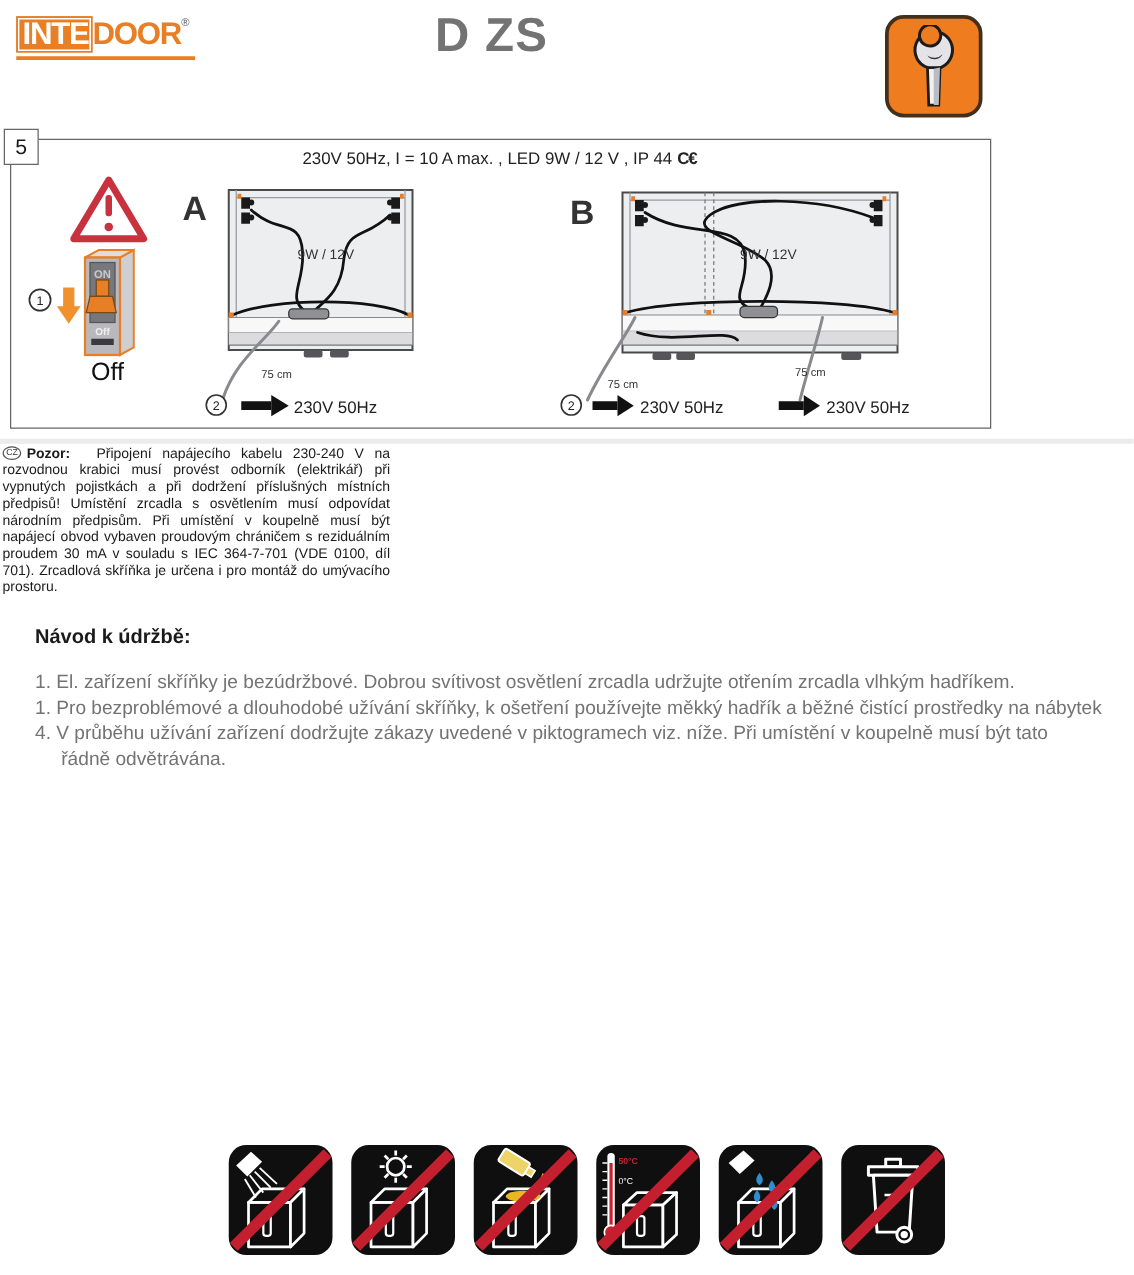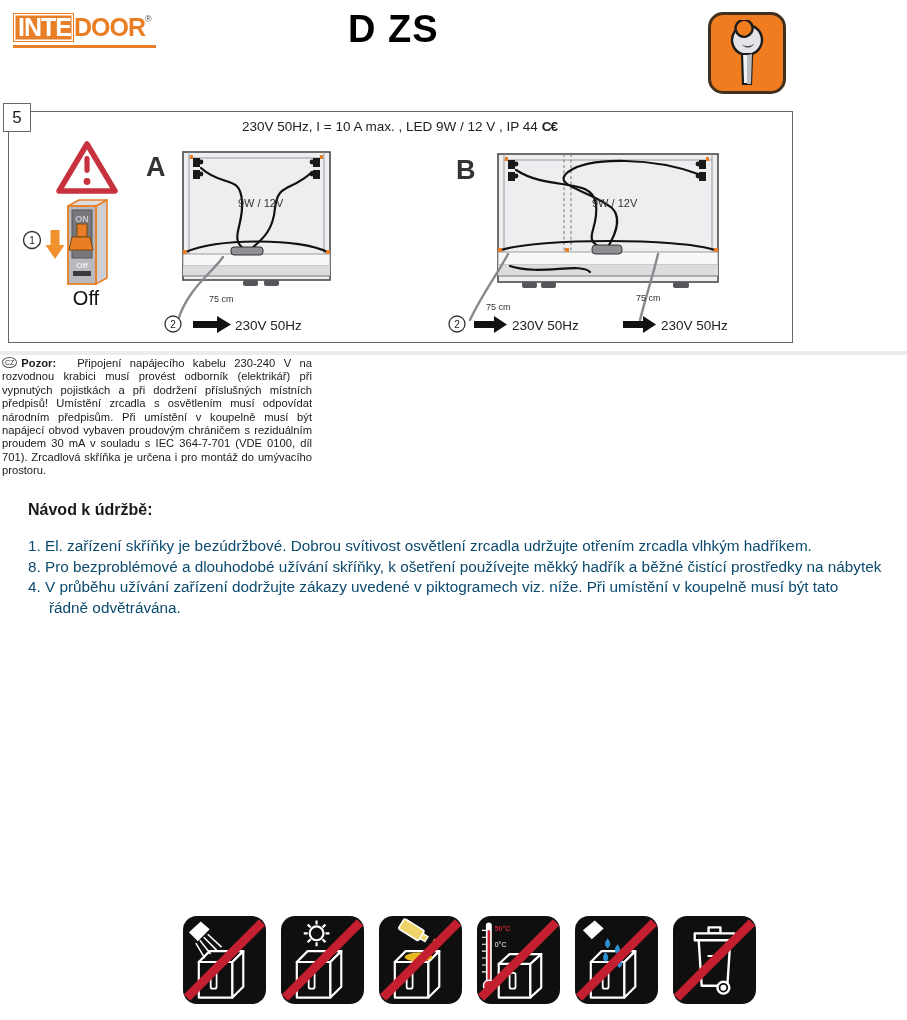--- a/index.html
+++ b/index.html
@@ -7,21 +7,21 @@
        font-family:"Liberation Sans", sans-serif;color:#1a1a1a;}
   .abs{position:absolute;}
 
   
   .logo{left:13px;top:13px;border-bottom:3px solid #e87f26;padding:0 4px 3px 0;}
   .logo-inte{display:inline-block;background:#e87f26;color:#fff;font-weight:bold;font-size:25px;
              letter-spacing:-1px;padding:1px 2px 1px 4px;box-shadow:inset 0 0 0 1.5px #fff;
              border:1.5px solid #e87f26;line-height:1;}
   .logo-door{color:#e87f26;font-weight:bold;font-size:25px;letter-spacing:-1px;line-height:1;}
   .logo-reg{font-size:9px;color:#555;vertical-align:14px;}
-  .title{left:348px;top:8px;font-size:38px;font-weight:bold;color:#000000;letter-spacing:1px;}
+  .title{left:348px;top:8px;font-size:38px;font-weight:bold;color:#737373;letter-spacing:1px;}
   .tool-badge{left:708px;top:12px;width:72px;height:76px;background:#ef7c1e;border:3px solid #42301d;
               border-radius:15px;display:flex;align-items:center;justify-content:center;}
 
   
   .panel{left:8px;top:111px;width:783px;height:230px;border:1.5px solid #666;background:#fff;}
   .step-box{left:3px;top:103px;width:26px;height:27px;border:1.5px solid #666;background:#fff;
             display:flex;align-items:center;justify-content:center;font-size:17px;z-index:2;}
   .spec{left:8px;top:119px;width:783px;text-align:center;font-size:13.5px;color:#222;}
   .spec .ce{font-weight:bold;letter-spacing:-1px;margin-left:4px;}
   .off-caption{left:56px;top:287px;width:60px;text-align:center;font-size:20px;color:#111;}
@@ -29,21 +29,21 @@
   .sep-band{left:0;top:351px;width:907px;height:4px;background:#ececec;}
 
   
   .pozor{left:2px;top:357px;width:310px;font-size:11.2px;line-height:13.4px;text-align:justify;color:#1a1a1a;}
   .cz-badge{display:inline-block;border:1px solid #555;border-radius:50%;font-size:7px;line-height:9px;
             padding:0 2px;vertical-align:2px;margin-right:4px;color:#333;}
   .pozor b{margin-right:21px;}
 
   
   .mt-heading{left:28px;top:501px;font-size:16px;font-weight:bold;}
-  .mt-list{left:28px;top:536px;width:879px;font-size:15.3px;line-height:20.5px;color:#0c4a6e;}
+  .mt-list{left:28px;top:536px;width:879px;font-size:15.3px;line-height:20.5px;color:#737373;}
   .mt-item{white-space:pre;padding-left:21px;text-indent:-21px;}
 
   
   .pictos{left:183px;top:916px;display:flex;gap:15px;}
   .picto{width:83px;height:88px;background:#0f0f0f;border-radius:14px;overflow:hidden;}
 
   svg text{font-family:"Liberation Sans", sans-serif;}
 </style>
 </head>
 <body>
@@ -197,21 +197,21 @@
   <text x="221" y="184" font-size="13.5" fill="#222">230V 50Hz</text>
 </svg>
 
 <div class="abs sep-band"></div>
 
 <div class="abs pozor"><span class="cz-badge">CZ</span><b>Pozor:</b><span>Připojení napájecího kabelu 230-240 V na rozvodnou krabici musí provést odborník (elektrikář) při vypnutých pojistkách a při dodržení příslušných místních předpisů! Umístění zrcadla s osvětlením musí odpovídat národním předpisům. Při umístění v koupelně musí být napájecí obvod vybaven proudovým chráničem s reziduálním proudem 30 mA v souladu s IEC 364-7-701 (VDE 0100, díl 701). Zrcadlová skříňka je určena i pro montáž do umývacího prostoru.</span></div>
 
 <div class="abs mt-heading">Návod k údržbě:</div>
 <div class="abs mt-list">
   <div class="mt-item">1. El. zařízení skříňky je bezúdržbové. Dobrou svítivost osvětlení zrcadla udržujte otřením zrcadla vlhkým hadříkem.</div>
-  <div class="mt-item">8. Pro bezproblémové a dlouhodobé užívání skříňky, k ošetření používejte měkký hadřík a běžné čistící prostředky na nábytek</div>
+  <div class="mt-item">1. Pro bezproblémové a dlouhodobé užívání skříňky, k ošetření používejte měkký hadřík a běžné čistící prostředky na nábytek</div>
   <div class="mt-item">4. V průběhu užívání zařízení dodržujte zákazy uvedené v piktogramech viz. níže. Při umístění v koupelně musí být tato
 řádně odvětrávána.</div>
 </div>
 
 <div class="abs pictos">
 
   <div class="picto">
     <svg width="83" height="88" viewBox="0 0 84 88">
       <g stroke="#fff" stroke-width="2.2" fill="#0f0f0f" stroke-linejoin="round">
         <polygon points="16,46 50,46 50,82 16,82"></polygon>

